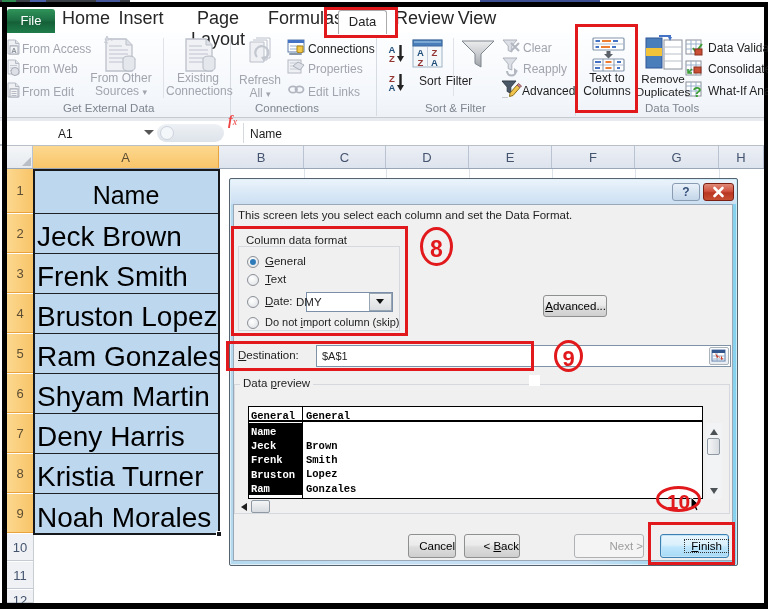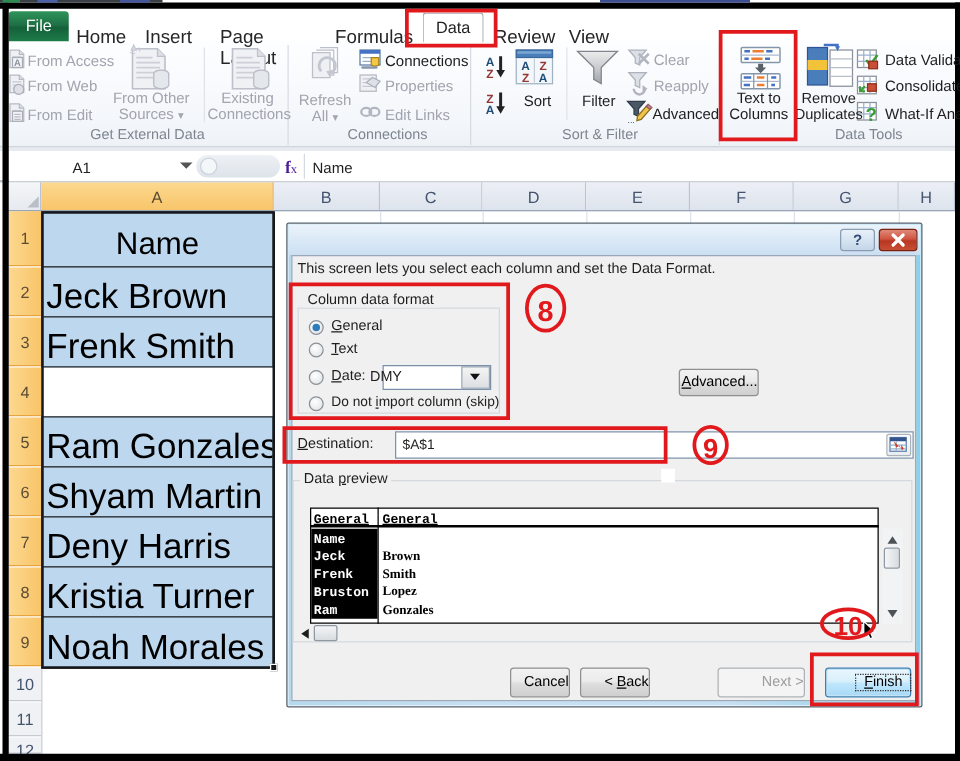--- a/index.html
+++ b/index.html
@@ -5,22 +5,22 @@
 html,body{margin:0;padding:0}
 #page{position:relative;width:768px;height:609px;background:#fff;overflow:hidden;
   font-family:"Liberation Sans",sans-serif;}
 #page *{box-sizing:border-box}
 #ribbon-icons{z-index:1}
 .bigbtn,.blk-txt,.gray-txt{z-index:2}
 .abs{position:absolute}
 .redbox{position:absolute;border:3px solid #e2191c;z-index:50}
 .redcirc{position:absolute;border:3px solid #e2191c;border-radius:50%;z-index:51;
   color:#e2191c;font-weight:bold;text-align:center}
-.tab{position:absolute;top:21px;height:21px;font-size:15px;color:#262626;text-align:left}
-.glabel{position:absolute;font-size:11.5px;color:#7e858f;text-align:center;top:101px;height:14px;line-height:14px}
+.tab{position:absolute;top:8px;height:21px;font-size:18px;color:#262626;text-align:center}
+.glabel{position:absolute;font-size:11.5px;color:#7e858f;text-align:left;top:101px;height:14px;line-height:14px}
 .gray-txt{position:absolute;font-size:12px;color:#a2a4ae;white-space:nowrap}
 .blk-txt{position:absolute;font-size:12px;color:#1e1e1e;white-space:nowrap}
 .bigbtn{position:absolute;font-size:12px;color:#1e1e1e;text-align:center;line-height:13px}
 .bigbtn.gray{color:#a2a4ae}
 .colhdr{position:absolute;top:146px;height:23px;background:linear-gradient(#eceff5,#dde3ed);
   border-right:1px solid #bac3d2;font-size:13px;color:#44546f;text-align:center;line-height:23px}
 .rowhdr{position:absolute;left:7px;width:26px;background:linear-gradient(90deg,#fcd88f,#f8c468);
   border-bottom:1px solid #e8a33d;font-size:13px;color:#5c4d33;text-align:center}
 .rowhdr2{position:absolute;left:7px;width:26px;background:#eff1f4;
   border-bottom:1px solid #c6cbd3;font-size:13px;color:#44546f;text-align:center}
@@ -71,21 +71,21 @@
 <div class="bigbtn gray" style="left:166px;top:72px;width:64px">Existing<br>Connections</div>
 <div class="glabel" style="left:63px;width:110px">Get External Data</div>
 
 <div class="bigbtn gray" style="left:236px;top:74px;width:48px">Refresh<br>All <span style="font-size:9px">▾</span></div>
 <div class="blk-txt" style="left:308px;top:42px">Connections</div>
 <div class="gray-txt" style="left:308px;top:62px">Properties</div>
 <div class="gray-txt" style="left:308px;top:85px">Edit Links</div>
 <div class="glabel" style="left:255px;width:110px">Connections</div>
 
 <div class="blk-txt" style="left:415px;top:74px;width:30px;text-align:center">Sort</div>
-<div class="blk-txt" style="left:462px;top:74px;width:34px;text-align:center">Filter</div>
+<div class="blk-txt" style="left:442px;top:74px;width:34px;text-align:center">Filter</div>
 <div class="gray-txt" style="left:523px;top:41px">Clear</div>
 <div class="gray-txt" style="left:523px;top:62px">Reapply</div>
 <div class="blk-txt" style="left:522px;top:84px">Advanced</div>
 <div class="glabel" style="left:425px;width:110px">Sort &amp; Filter</div>
 
 <div class="bigbtn" style="left:579px;top:72px;width:56px">Text to<br>Columns</div>
 <div class="bigbtn" style="left:632px;top:72px;width:62px;font-size:11.7px">Remove<br>Duplicates</div>
 <div class="blk-txt" style="left:708px;top:41px">Data Validation</div>
 <div class="blk-txt" style="left:708px;top:62px">Consolidate</div>
 <div class="blk-txt" style="left:708px;top:84px">What-If Analysis</div>
@@ -278,21 +278,21 @@
 <text x="11" y="15" font-size="15" font-weight="bold" fill="#3a9d35" text-anchor="middle">?</text>
 </g>
 </svg>
 
 <div class="abs" style="left:0;top:121px;width:768px;height:25px;background:#fff;border-bottom:2px solid #b9bfc7"></div>
 <div class="abs" style="left:7px;top:121px;width:762px;height:24px;background:#fff"></div>
 <div class="abs" style="left:58px;top:127px;font-size:12px;color:#1e1e1e">A1</div>
 <div class="abs" style="left:144px;top:130px;width:0;height:0;border-left:5px solid transparent;border-right:5px solid transparent;border-top:5px solid #555"></div>
 <div class="abs" style="left:157px;top:124px;width:67px;height:18px;border-radius:9px;background:linear-gradient(#eef1f5,#dde3ea)"></div>
 <div class="abs" style="left:160px;top:126px;width:14px;height:14px;border-radius:50%;background:#f4f7fa;border:1px solid #ccd3dc"></div>
-<div class="abs" style="left:228px;top:127px;font-size:14px;color:#4c1d95;font-family:'Liberation Serif',serif;"><b>f</b><span style="font-size:10px">x</span></div>
+<div class="abs" style="left:228px;top:113px;font-size:14px;color:#ef4444;font-family:'Liberation Serif',serif;font-style:italic"><b>f</b><span style="font-size:10px">x</span></div>
 <div class="abs" style="left:243px;top:123px;width:1px;height:20px;background:#d5dae0"></div>
 <div class="abs" style="left:250px;top:127px;font-size:12px;color:#1e1e1e">Name</div>
 
 <div class="abs" style="left:7px;top:146px;width:26px;height:23px;background:linear-gradient(#f4f6f8,#e6eaef);border-right:1px solid #bac3d2;border-bottom:1px solid #9aa5b5"></div>
 <div class="abs" style="left:22px;top:157px;width:0;height:0;border-left:9px solid transparent;border-bottom:9px solid #b9bec7"></div>
 <div class="colhdr" style="left:33px;width:186px;background:linear-gradient(#fcd88f,#f8c468);color:#5c4d33;border-right:1px solid #e8a33d;font-weight:normal">A</div>
 <div class="colhdr" style="left:219px;width:85px">B</div>
 <div class="colhdr" style="left:304px;width:82px">C</div>
 <div class="colhdr" style="left:386px;width:83px">D</div>
 <div class="colhdr" style="left:469px;width:83px">E</div>
@@ -318,20 +318,21 @@
 <div class="rowhdr" style="top:454px;height:39px;line-height:39px">8</div>
 <div class="rowhdr" style="top:494px;height:39px;line-height:39px">9</div>
 <div class="rowhdr2" style="top:534px;height:27px;line-height:27px">10</div>
 <div class="rowhdr2" style="top:562px;height:27px;line-height:27px">11</div>
 <div class="rowhdr2" style="top:590px;height:13px;line-height:22px">12</div>
 <div class="abs" style="left:33px;top:169px;width:1px;height:434px;background:#c9cdd4"></div>
 
 <div class="cell" style="top:169px;height:45px;line-height:50px;text-align:center;font-size:25px;padding-left:0">Name</div>
 <div class="cell" style="top:213px;height:41px;line-height:46px">Jeck Brown</div>
 <div class="cell" style="top:253px;height:41px;line-height:46px">Frenk Smith</div>
+<div class="cell" style="top:293px;height:41px;line-height:46px">Bruston Lopez</div>
 <div class="cell" style="top:333px;height:41px;line-height:46px">Ram Gonzales</div>
 <div class="cell" style="top:373px;height:41px;line-height:46px">Shyam Martin</div>
 <div class="cell" style="top:413px;height:41px;line-height:46px">Deny Harris</div>
 <div class="cell" style="top:453px;height:41px;line-height:46px">Kristia Turner</div>
 <div class="cell" style="top:493px;height:42px;line-height:47px">Noah Morales</div>
 <div class="abs" style="left:33px;top:169px;width:187px;height:366px;border:2px solid #16181b;pointer-events:none"></div>
 <div class="abs" style="left:216px;top:531px;width:6px;height:6px;background:#16181b;border:1px solid #fff"></div>
 
 <div class="abs" style="left:229px;top:178px;width:509px;height:388px;border:1px solid #56626e;border-radius:2px;
   background:linear-gradient(90deg,#b4d9ee,#c6dff2 30%,#c6dff2 70%,#86d2ee);box-shadow:inset 0 0 0 1px rgba(255,255,255,.55)"></div>
@@ -389,21 +390,21 @@
 <div class="dlgtxt" style="left:240px;top:377px;background:#f0f0f0;padding:0 3px">Data <u>p</u>review</div>
 <div class="abs" style="left:529px;top:375px;width:11px;height:11px;background:#fff"></div>
 
 <div class="abs" style="left:248px;top:406px;width:455px;height:93px;background:#fff;border:1px solid #000"></div>
 <div class="abs" style="left:248px;top:406px;width:455px;height:16px;border-bottom:2px solid #000"></div>
 <div class="abs" style="left:302px;top:406px;width:1px;height:93px;background:#000"></div>
 <div class="abs" style="left:249px;top:423px;width:53px;height:72px;background:#000"></div>
 <div class="abs" style="left:251px;top:410px;font-family:'Liberation Mono',monospace;font-size:10.5px;font-weight:bold;color:#000;text-decoration:underline">General</div>
 <div class="abs" style="left:306px;top:410px;font-family:'Liberation Mono',monospace;font-size:10.5px;font-weight:bold;color:#000;text-decoration:underline">General</div>
 <div class="abs" style="left:251px;top:425px;font-family:'Liberation Mono',monospace;font-size:10.5px;font-weight:bold;line-height:14.2px;color:#fff">Name<br>Jeck<br>Frenk<br>Bruston<br>Ram</div>
-<div class="abs" style="left:306px;top:439px;font-family:Liberation Serif, serif;font-size:10.5px;font-weight:bold;line-height:14.2px;color:#000">Brown<br>Smith<br>Lopez<br>Gonzales</div>
+<div class="abs" style="left:306px;top:439px;font-family:Liberation Mono, monospace;font-size:10.5px;font-weight:bold;line-height:14.2px;color:#000">Brown<br>Smith<br>Lopez<br>Gonzales</div>
 
 <div class="abs" style="left:706px;top:423px;width:16px;height:76px;background:#f2f3f4"></div>
 <div class="abs" style="left:710px;top:429px;width:0;height:0;border-left:4px solid transparent;border-right:4px solid transparent;border-bottom:6px solid #4d5257"></div>
 <div class="abs" style="left:707px;top:438px;width:13px;height:17px;border:1px solid #8e99a3;border-radius:2px;background:linear-gradient(90deg,#f4f5f6,#d8dce0)"></div>
 <div class="abs" style="left:710px;top:488px;width:0;height:0;border-left:4px solid transparent;border-right:4px solid transparent;border-top:6px solid #4d5257"></div>
 
 <div class="abs" style="left:241px;top:503px;width:0;height:0;border-top:4px solid transparent;border-bottom:4px solid transparent;border-right:6px solid #1e1e1e"></div>
 <div class="abs" style="left:251px;top:500px;width:19px;height:13px;border:1px solid #8e99a3;border-radius:2px;background:linear-gradient(#f4f5f6,#d8dce0)"></div>
 
 <svg class="abs" style="left:690px;top:496px" width="12" height="17" viewBox="0 0 12 17">

